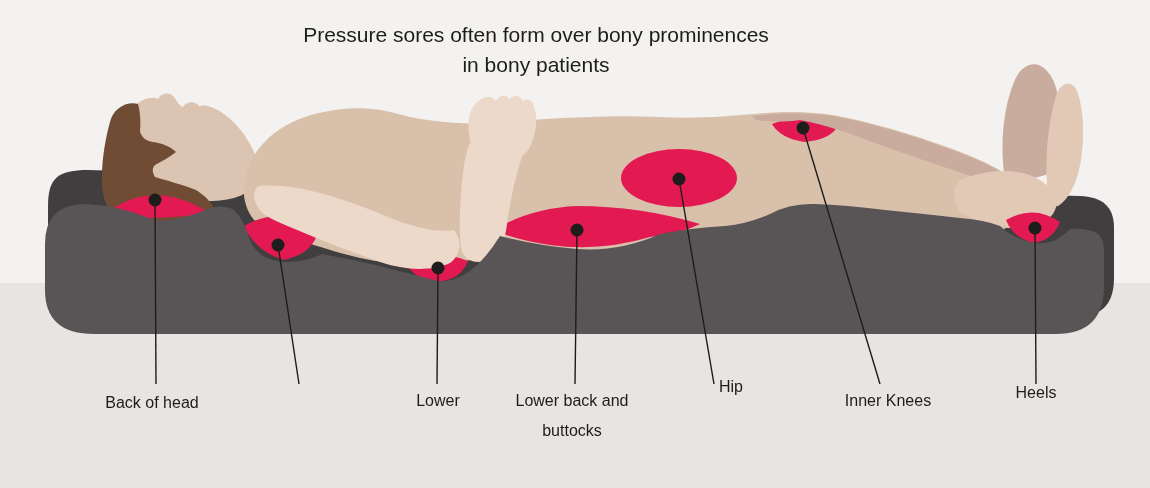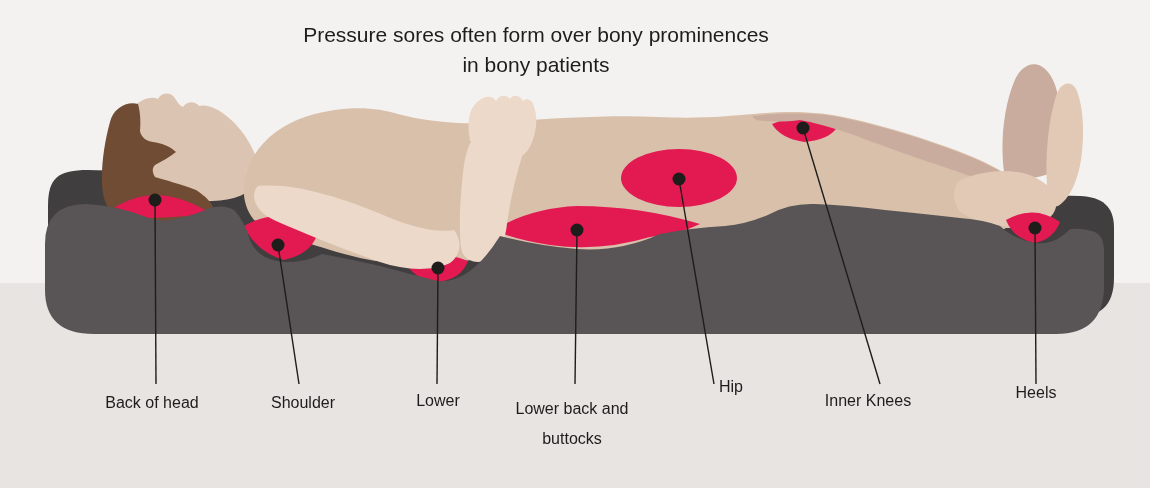--- a/index.html
+++ b/index.html
@@ -23,21 +23,21 @@
   }
   .label{
     position:absolute;
     transform:translateX(-50%);
     text-align:center;
     font-size:16px;
     line-height:30px;
     color:#1d1d1b;
     white-space:nowrap;
   }
-  .label.wrap{white-space:normal;width:160px;margin-top:8px;}
+  .label.wrap{white-space:normal;width:160px;}
   svg line{stroke-width:1.4px;}
 </style>
 </head>
 <body>
 
 <div id="stage">
 
   <svg id="scene" width="1150" height="488" viewBox="0 0 1150 488">
 
     <rect x="0" y="0" width="1150" height="488" fill="#f4f2f0"></rect>
@@ -134,20 +134,19 @@
     <circle cx="803" cy="128" r="6.5" fill="#1d1d1b"></circle>
     <circle cx="1035" cy="228" r="6.5" fill="#1d1d1b"></circle>
   </svg>
 
   <div class="title">
     <div>Pressure sores often form over bony prominences</div>
     <div>in bony patients</div>
   </div>
 
   <div class="label" style="left:152px;top:388px">Back of head</div>
-  <div class="label" style="left:303px;top:388px">Shoulder</div>
   <div class="label" style="left:438px;top:386px">Lower</div>
   <div class="label wrap" style="left:572px;top:386px">Lower back and buttocks</div>
   <div class="label" style="left:731px;top:372px">Hip</div>
-  <div class="label" style="left:868px;top:386px">Inner Knees</div>
+  <div class="label" style="left:888px;top:386px">Inner Knees</div>
   <div class="label" style="left:1036px;top:378px">Heels</div>
 
 </div>
 
 </body></html>

